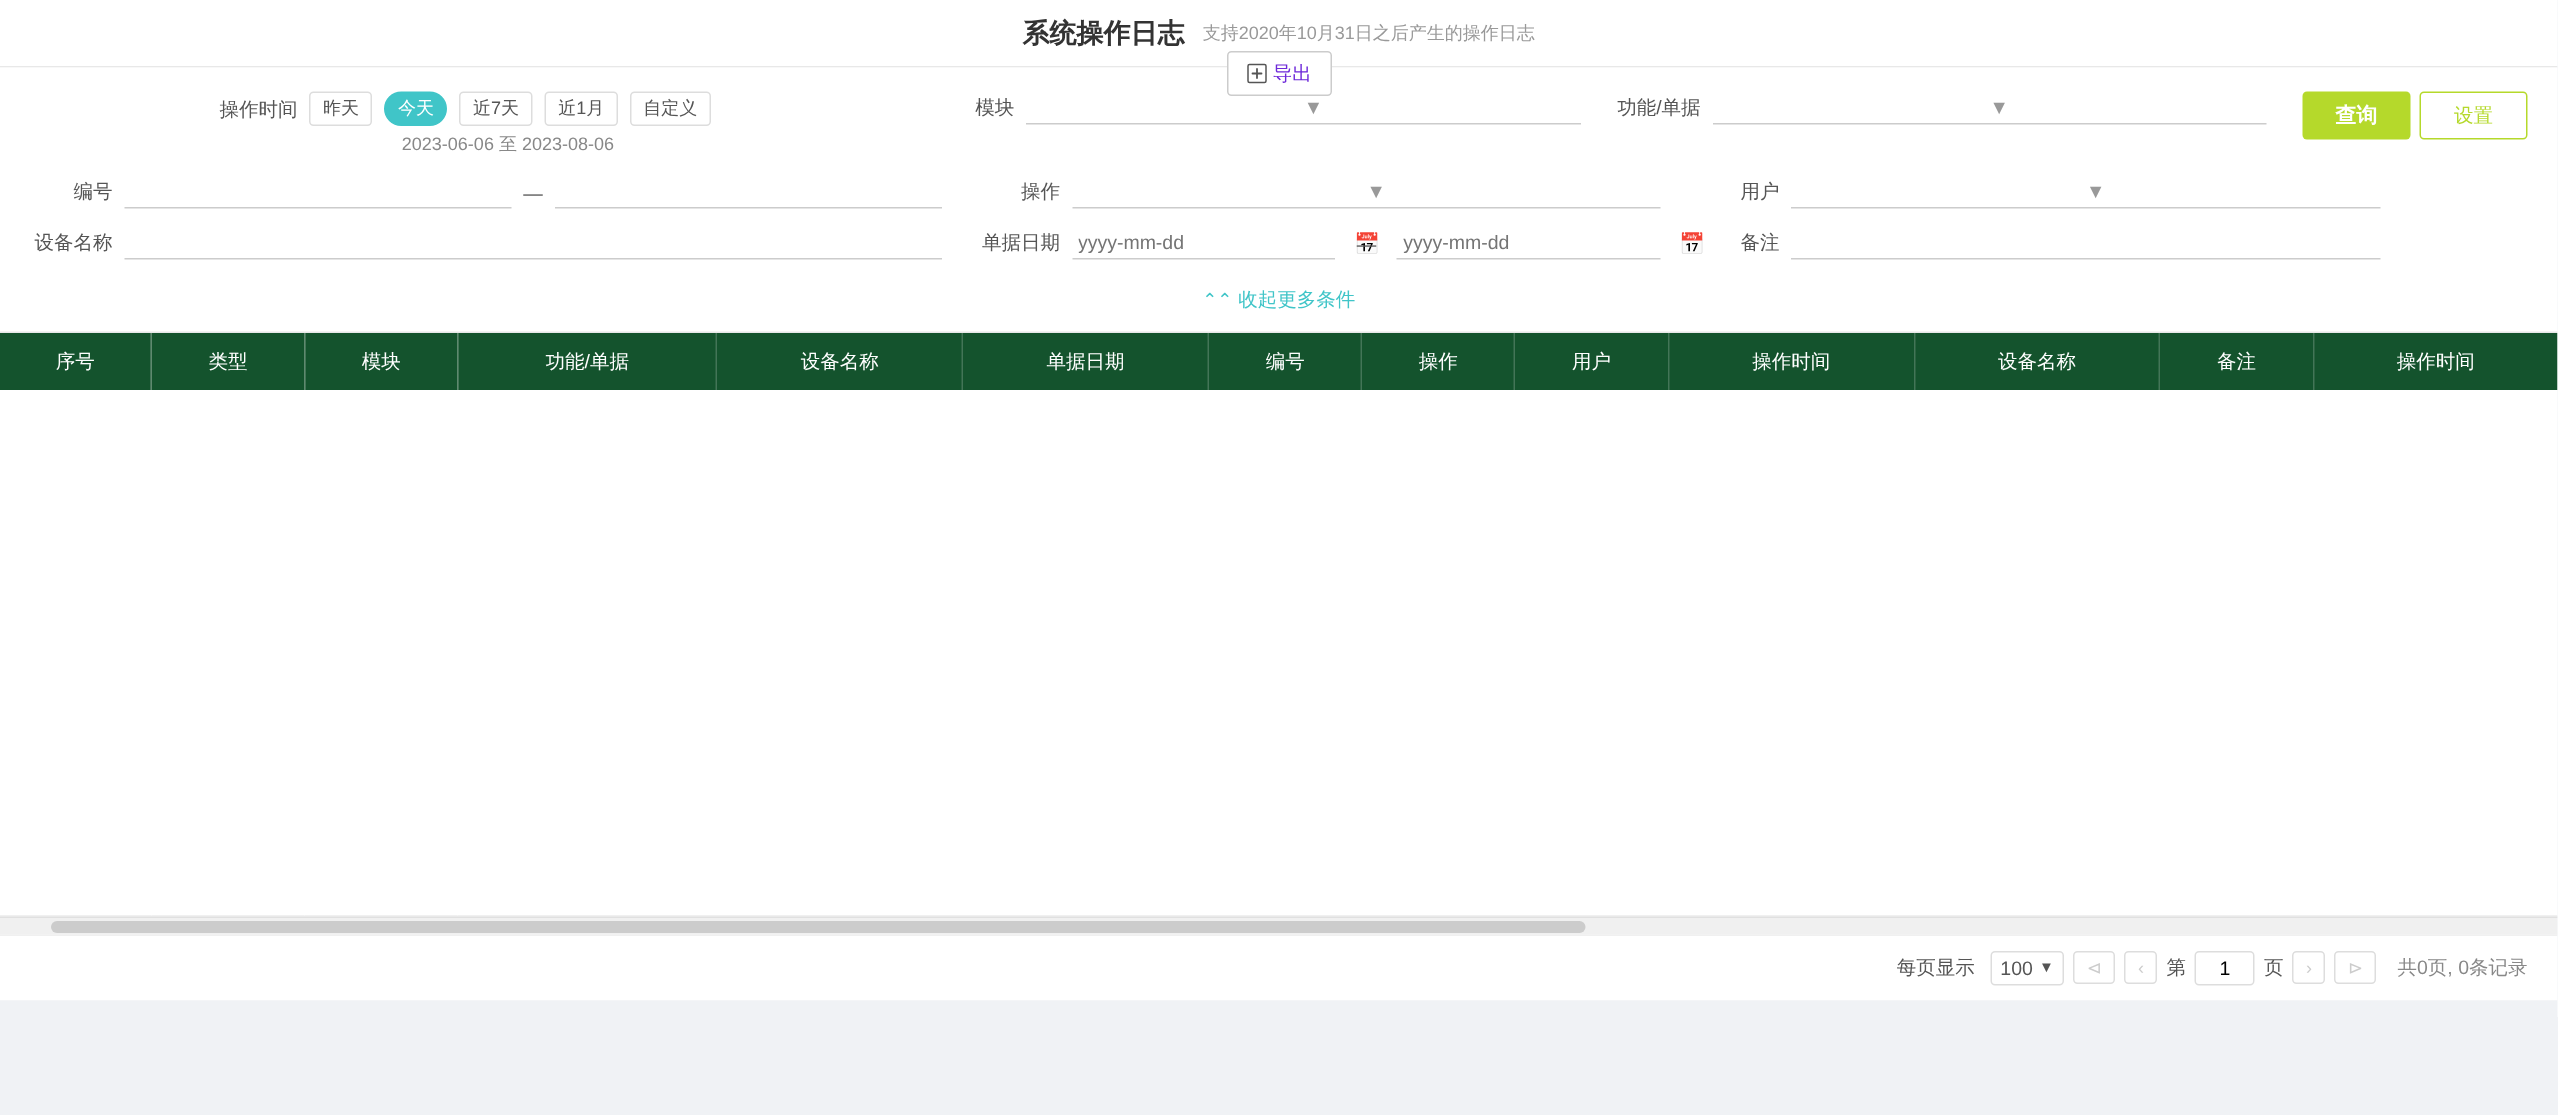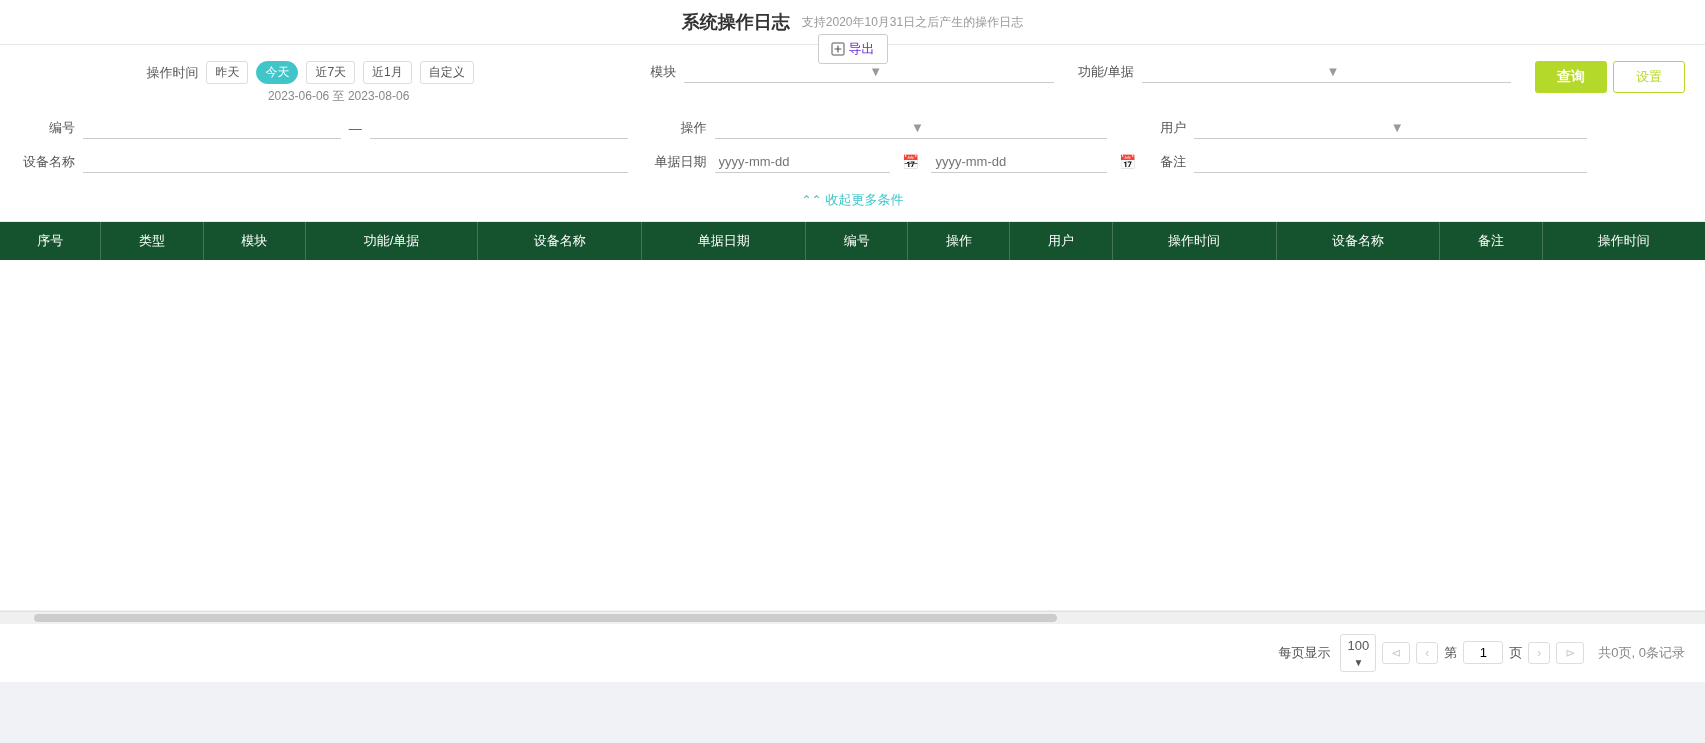--- a/index.html
+++ b/index.html
@@ -114,21 +114,21 @@
 
     .pagination {
       display: flex; align-items: center; justify-content: flex-end;
       padding: 10px 20px; gap: 6px; background: #fff; border-top: 1px solid #f0f0f0;
       font-size: 13px; color: #555;
     }
     .page-size-label { margin-right: 4px; text-align: right; }
     .page-size-select {
       border: 1px solid #ddd; border-radius: 3px; padding: 3px 6px;
       font-size: 13px; display: flex; align-items: center; gap: 4px;
-      cursor: pointer; background: #fff; flex-direction: column;
+      cursor: pointer; background: #fff;
     }
     .page-nav-btn {
       border: 1px solid #ddd; background: #fff; border-radius: 3px;
       padding: 3px 8px; cursor: pointer; color: #555; font-size: 12px;
     }
     .page-nav-btn.disabled { color: #ccc; cursor: not-allowed; }
     .page-input {
       border: 1px solid #ddd; border-radius: 3px; padding: 3px 6px;
       width: 40px; text-align: center; font-size: 13px;
     }

